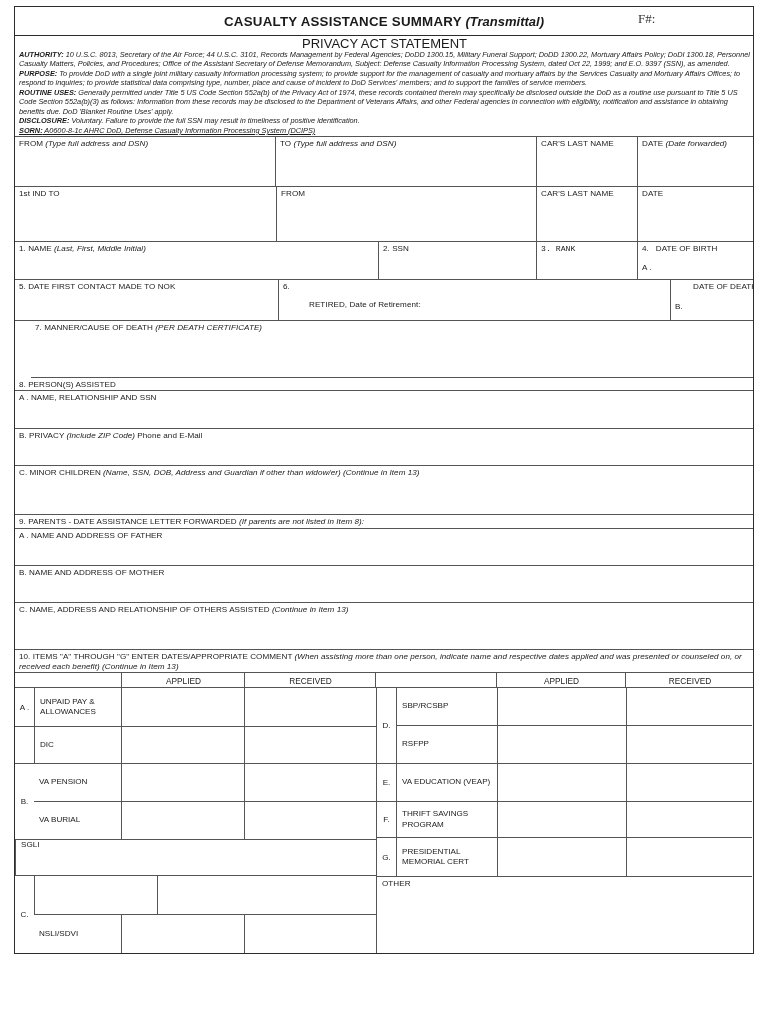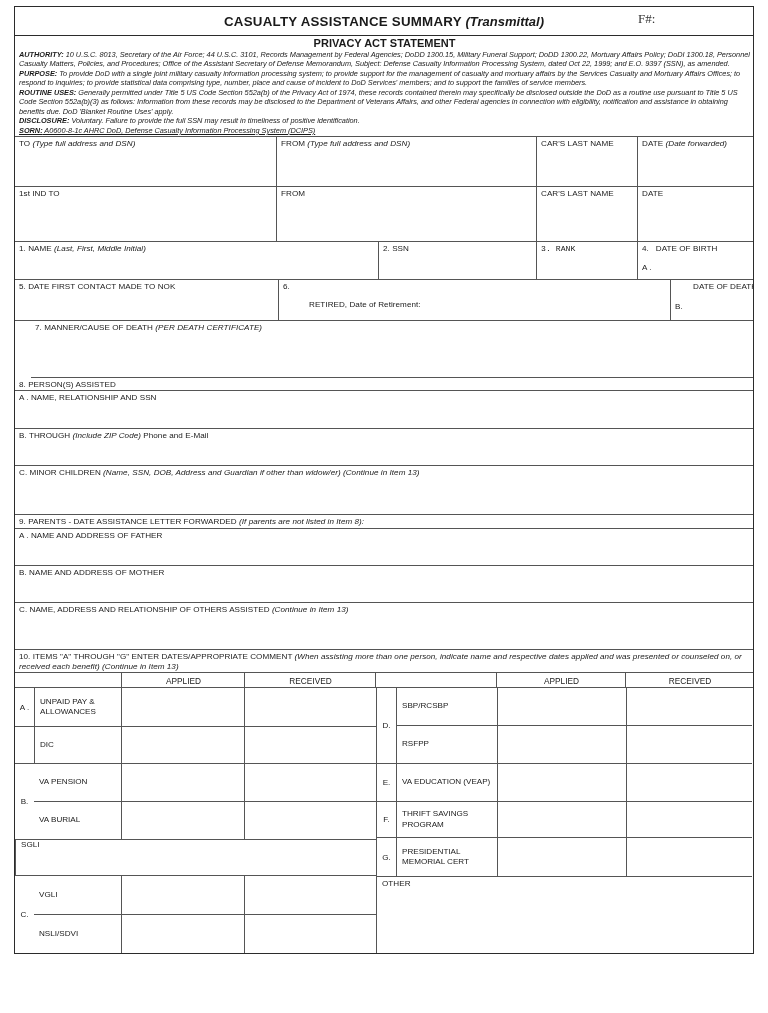--- a/index.html
+++ b/index.html
@@ -18,21 +18,21 @@
   i.it{font-style:italic;}
 
   
   .titlebar{height:28px;border-bottom:1.6px solid #2b2b2b;position:relative;}
   .title{position:absolute;left:0;right:0;top:7px;text-align:center;font-size:13.3px;font-weight:bold;letter-spacing:.25px;}
   .title .sub{font-size:13px;font-style:italic;font-weight:bold;letter-spacing:0;text-align:center;}
   .fnum{position:absolute;left:623px;top:4px;font-family:"Liberation Serif",serif;font-size:13px;color:#333;}
 
   
   .pa{border-bottom:1.2px solid #555;padding:2px 3px 1px 4px;}
-  .pa-h{text-align:center;font-size:11px;font-weight:bold;line-height:11px;margin-bottom:1px;}
+  .pa-h{text-align:center;font-size:13px;font-weight:normal;line-height:11px;margin-bottom:1px;}
   .pa p{margin:0;font-size:7.35px;line-height:9.45px;font-style:italic;text-align:left;
         letter-spacing:-.02px;}
   .pa p b{font-style:italic;font-weight:bold;}
   .pa .sorn{text-decoration:underline;}
 
   
   .btable{display:flex;}
   .bhalf{display:flex;flex-direction:column;}
   .bhalf.left{width:361px;}
   .bhalf.right{width:375.4px;border-left:1.1px solid #555;}
@@ -70,25 +70,25 @@
     <div class="pa">
       <div class="pa-h">PRIVACY ACT STATEMENT</div>
       <p><b>AUTHORITY:</b><span>  10 U.S.C. 8013, Secretary of the Air Force; 44 U.S.C. 3101, Records Management by Federal Agencies; DoDD 1300.15, Military Funeral Support; DoDD 1300.22, Mortuary Affairs Policy; DoDI 1300.18, Personnel Casualty Matters, Policies, and Procedures; Office of the Assistant Secretary of Defense Memorandum, Subject: Defense Casualty Information Processing System, dated Oct 22, 1999; and E.O. 9397 (SSN), as amended.</span></p>
       <p><b>PURPOSE:</b><span> To provide DoD with a single joint military casualty information processing system; to provide support for the management of casualty and mortuary affairs by the Services Casualty and Mortuary Affairs Offices; to respond to inquiries; to provide statistical data comprising type, number, place and cause of incident to DoD Services' members; and to support the families of service members.</span></p>
       <p><b>ROUTINE USES:</b><span> Generally permitted under Title 5 US Code Section 552a(b) of the Privacy Act of 1974, these records contained therein may specifically be disclosed outside the DoD as a routine use pursuant to Title 5 US Code Section 552a(b)(3) as follows: Information from these records may be disclosed to the Department of Veterans Affairs, and other Federal agencies in connection with eligibility, notification and assistance in obtaining benefits due. DoD 'Blanket Routine Uses' apply.</span></p>
       <p><b>DISCLOSURE:</b><span> Voluntary. Failure to provide the full SSN may result in timeliness of positive identification.</span></p>
       <p class="sorn"><b>SORN:</b><span>  A0600-8-1c AHRC DoD, Defense Casualty Information Processing System (DCIPS)</span></p>
     </div>
 
     <div class="row" style="height:50px;">
+      <div class="cell" style="width:260px;">
+        <span class="lbl"><span>FROM</span> <i class="it">(Type full address and DSN)</i></span>
+      </div>
       <div class="cell" style="width:261px;">
         <span class="lbl"><span>TO</span> <i class="it">(Type full address and DSN)</i></span>
-      </div>
-      <div class="cell" style="width:260px;">
-        <span class="lbl"><span>FROM</span> <i class="it">(Type full address and DSN)</i></span>
       </div>
       <div class="cell" style="width:101px;">
         <span class="lbl">CAR'S LAST NAME</span>
       </div>
       <div class="cell" style="flex:1;">
         <span class="lbl"><span>DATE</span> <i class="it">(Date forwarded)</i></span>
       </div>
     </div>
 
     <div class="row" style="height:55px;">
@@ -149,21 +149,21 @@
     </div>
 
     <div class="row" style="height:38px;justify-content:flex-end;">
       <div class="cell" style="flex:1;">
         <span class="lbl">A . NAME, RELATIONSHIP AND SSN</span>
       </div>
     </div>
 
     <div class="row" style="height:37px;">
       <div class="cell" style="flex:1;">
-        <span class="lbl"><span>B. THROUGH</span> <i class="it">(Include ZIP Code)</i><span> Phone and E-Mail</span></span>
+        <span class="lbl"><span>B. PRIVACY</span> <i class="it">(Include ZIP Code)</i><span> Phone and E-Mail</span></span>
       </div>
     </div>
 
     <div class="row" style="height:49px;">
       <div class="cell" style="flex:1;">
         <span class="lbl"><span>C. MINOR CHILDREN</span> <i class="it">(Name, SSN, DOB, Address and Guardian if other than widow/er) (Continue in Item 13)</i></span>
       </div>
     </div>
 
     <div class="row" style="height:14px;">
@@ -243,21 +243,20 @@
           <div class="c-let"></div>
           <div class="c-name">SGLI</div>
           <div class="c-in" style="flex:none;width:123px;"></div>
           <div class="c-in"></div>
         </div>
 
         <div class="brow nb" style="height:77px;">
           <div class="c-let">C.</div>
           <div class="stack">
             <div class="brow" style="height:39px;">
-              <div class="c-name" style="border-left:none;">VGLI</div>
               <div class="c-in" style="flex:none;width:123px;"></div>
               <div class="c-in"></div>
             </div>
             <div class="brow nb" style="height:38px;">
               <div class="c-name" style="border-left:none;">NSLI/SDVI</div>
               <div class="c-in" style="flex:none;width:123px;"></div>
               <div class="c-in"></div>
             </div>
           </div>
         </div>

